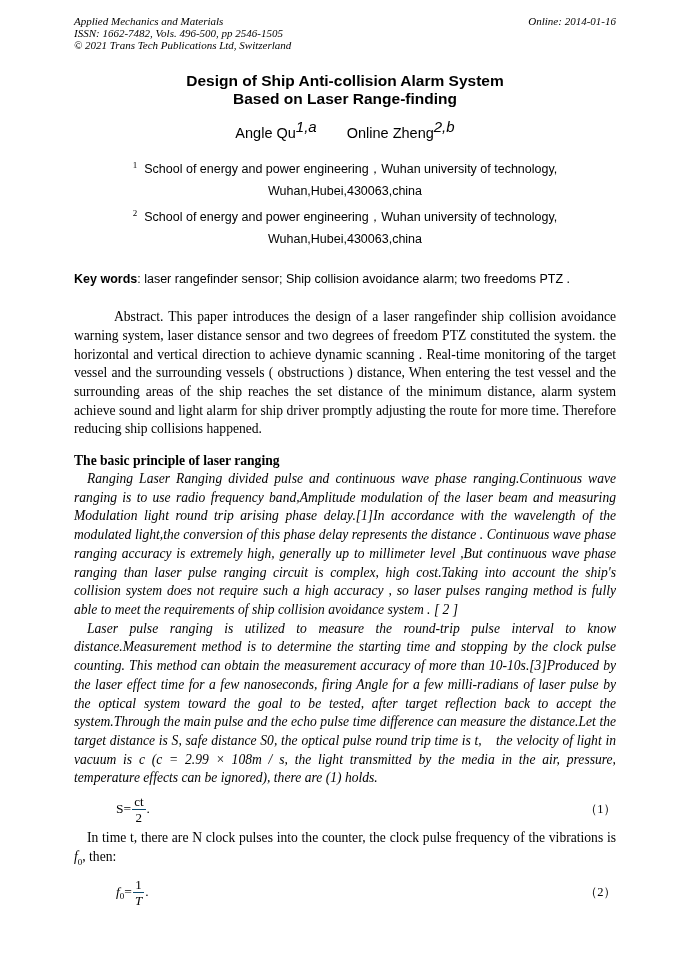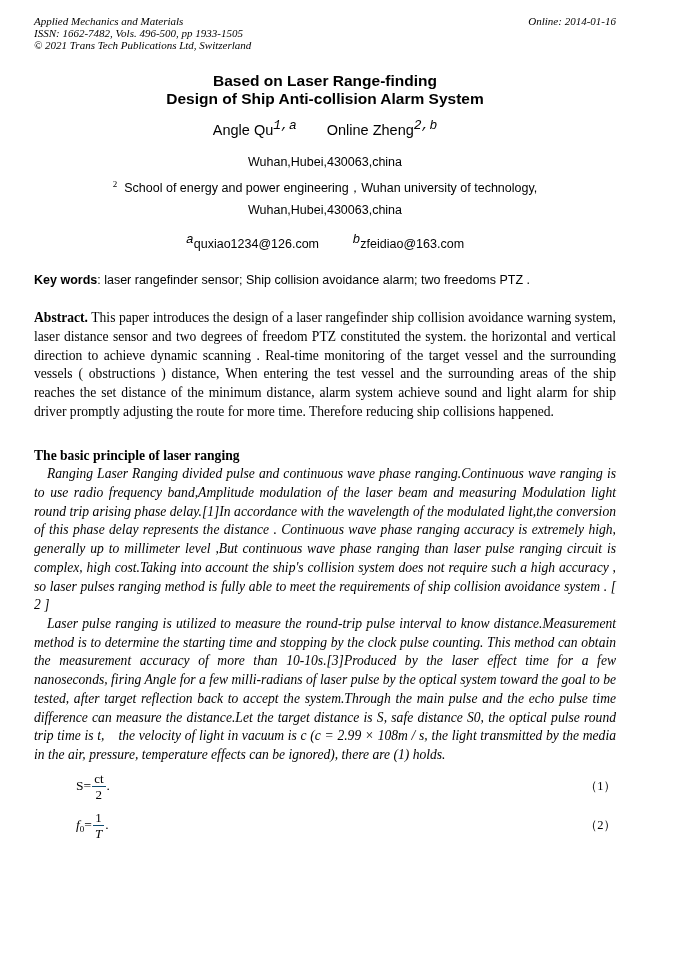--- a/index.html
+++ b/index.html
@@ -3,21 +3,21 @@
 <meta charset="utf-8">
 <style>
   * { margin: 0; padding: 0; box-sizing: border-box; }
   html, body { background: #ffffff; }
   body {
     width: 678px; height: 959px;
     overflow: hidden;
     color: #000;
     font-family: "Liberation Serif", "DejaVu Serif", serif;
   }
-  .page { padding: 15px 62px 0 34px; width: 678px; height: 959px; }
+  .page { padding: 15px 62px 0 74px; width: 678px; height: 959px; }
 
   
   .hdr { display: flex; justify-content: space-between; align-items: flex-start; }
   .hdr-left div, .hdr-right {
     font-family: "Liberation Serif", "DejaVu Serif", serif;
     font-style: italic; font-size: 11px; line-height: 12px;
   }
 
   
   .title { margin-top: 21px; text-align: center; }
@@ -26,21 +26,21 @@
     font-family: "Liberation Sans", "DejaVu Sans", sans-serif;
     font-weight: bold; font-size: 15.5px; line-height: 18px;
   }
 
   
   .authors {
     margin-top: 10px; text-align: center;
     font-family: "Liberation Sans", "DejaVu Sans", sans-serif;
     font-size: 14.5px;
   }
-  .asup { font-size: 13px; font-style: italic; font-family: Liberation Mono, monospace; }
+  .asup { font-size: 15px; font-style: italic; font-family: Liberation Sans, sans-serif; }
   .author-2 { margin-left: 26px; }
 
   
   .affiliations { margin-top: 13px; text-align: center;
     font-family: "Liberation Sans", "DejaVu Sans", sans-serif;
     font-size: 12.5px; line-height: 22px; }
   .aff-sup { font-size: 9px; font-family: "Liberation Serif", serif; margin-right: 7px; }
 
   
   .emails { margin-top: 11px; text-align: center;
@@ -53,22 +53,22 @@
     font-family: "Liberation Sans", "DejaVu Sans", sans-serif;
     font-size: 12.5px; line-height: 16px; }
   .keywords b { font-weight: bold; }
 
   
   .abstract, .body-para, .para3 {
     font-size: 13.6px; line-height: 18.7px;
     text-align: justify;
   }
   .abstract { margin-top: 21px; }
-  .abstract b { font-weight: bold; }
-  .section-heading { margin-top: 25px; font-size: 13.6px; font-weight: bold; line-height: 19px; }
+  .abstract b { font-weight: normal; margin-left: 40px; }
+  .section-heading { margin-top: 12px; font-size: 13.6px; font-weight: bold; line-height: 19px; }
   .body-para { text-indent: 13px; font-style: italic; }
   .para3 { text-indent: 13px; }
 
   
   .equation { display: flex; justify-content: space-between; align-items: center;
     font-size: 13.5px; margin: 4px 0 2px 0; }
   .eq-body { margin-left: 42px; }
   .frac { display: inline-block; vertical-align: middle; text-align: center;
     font-size: 13px; line-height: 15px; margin: 2px 1px; }
   .frac .num { display: block; border-bottom: 1px solid #0c4a6e; padding: 0 2px; }
@@ -78,61 +78,59 @@
   sub.vsub { font-size: 9px; }
 </style>
 </head>
 <body>
 
 <div class="page">
 
   <header class="hdr">
     <div class="hdr-left">
       <div>Applied Mechanics and Materials</div>
-      <div>ISSN: 1662-7482, Vols. 496-500, pp 1933-1505</div>
+      <div>ISSN: 1662-7482, Vols. 496-500, pp 2546-1505</div>
       <div>© 2021 Trans Tech Publications Ltd, Switzerland</div>
     </div>
     <div class="hdr-right">Online: 2014-01-16</div>
   </header>
 
   <h1 class="title">
+    <span class="tline">Design of Ship Anti-collision Alarm System</span>
     <span class="tline">Based on Laser Range-finding</span>
-    <span class="tline">Design of Ship Anti-collision Alarm System</span>
   </h1>
 
   <div class="authors">
     <span class="author-1">Angle Qu</span><sup class="asup">1,a</sup>
     <span class="author-2">Online Zheng</span><sup class="asup">2,b</sup>
   </div>
 
   <div class="affiliations">
+    <div><sup class="aff-sup">1</sup><span>School of energy and power engineering，Wuhan university of technology,</span></div>
     <div>Wuhan,Hubei,430063,china</div>
     <div><sup class="aff-sup">2</sup><span>School of energy and power engineering，Wuhan university of technology,</span></div>
     <div>Wuhan,Hubei,430063,china</div>
   </div>
 
-  <div class="emails">
-    <span class="email-1"><sup class="asup">a</sup><span>quxiao1234@126.com</span></span>
-    <span class="email-2"><sup class="asup">b</sup><span>zfeidiao@163.com</span></span>
-  </div>
 
   <p class="keywords"><b>Key words</b><span>: laser rangefinder sensor; Ship collision avoidance alarm; two freedoms PTZ .</span></p>
 
   <p class="abstract"><b>Abstract.</b><span> This paper introduces the design of a laser rangefinder ship collision avoidance warning system, laser distance sensor and two degrees of freedom PTZ constituted the system. the horizontal and vertical direction to achieve dynamic scanning . Real-time monitoring of the target vessel and the surrounding vessels ( obstructions ) distance, When entering the test vessel and the surrounding areas of the ship reaches the set distance of the minimum distance, alarm system achieve sound and light alarm for ship driver promptly adjusting the route for more time. Therefore reducing ship collisions happened.</span></p>
 
   <h2 class="section-heading">The basic principle of laser ranging</h2>
 
   <p class="body-para">Ranging Laser Ranging divided pulse and continuous wave phase ranging.Continuous wave ranging is to use radio frequency band,Amplitude modulation of the laser beam and measuring Modulation light round trip arising phase delay.[1]In accordance with the wavelength of the modulated light,the conversion of this phase delay represents the distance . Continuous wave phase ranging accuracy is extremely high, generally up to millimeter level ,But continuous wave phase ranging than laser pulse ranging circuit is complex, high cost.Taking into account the ship's collision system does not require such a high accuracy , so laser pulses ranging method is fully able to meet the requirements of ship collision avoidance system . [ 2 ]</p>
 
   <p class="body-para">Laser pulse ranging is utilized to measure the round-trip pulse interval to know distance.Measurement method is to determine the starting time and stopping by the clock pulse counting. This method can obtain the measurement accuracy of more than 10-10s.[3]Produced by the laser effect time for a few nanoseconds, firing Angle for a few milli-radians of laser pulse by the optical system toward the goal to be tested, after target reflection back to accept the system.Through the main pulse and the echo pulse time difference can measure the distance.Let the target distance is S, safe distance S0, the optical pulse round trip time is t,　the velocity of light in vacuum is c (c = 2.99 × 108m / s, the light transmitted by the media in the air, pressure, temperature effects can be ignored), there are (1) holds.</p>
 
   <div class="equation">
     <span class="eq-body"><span>S=</span><span class="frac"><span class="num">ct</span><span class="den">2</span></span><span>.</span></span>
     <span class="eq-label">（1）</span>
   </div>
 
+  <p class="para3"><span>In time t, there are N clock pulses into the counter, the clock pulse frequency of the vibrations is </span><span class="ital">f</span><sub class="vsub">0</sub><span>, then:</span></p>
 
   <div class="equation">
     <span class="eq-body"><span class="ital">f</span><sub class="vsub">0</sub><span>=</span><span class="frac"><span class="num">1</span><span class="den ital">T</span></span><span>.</span></span>
     <span class="eq-label">（2）</span>
   </div>
 
 </div>
 
 </body></html>

